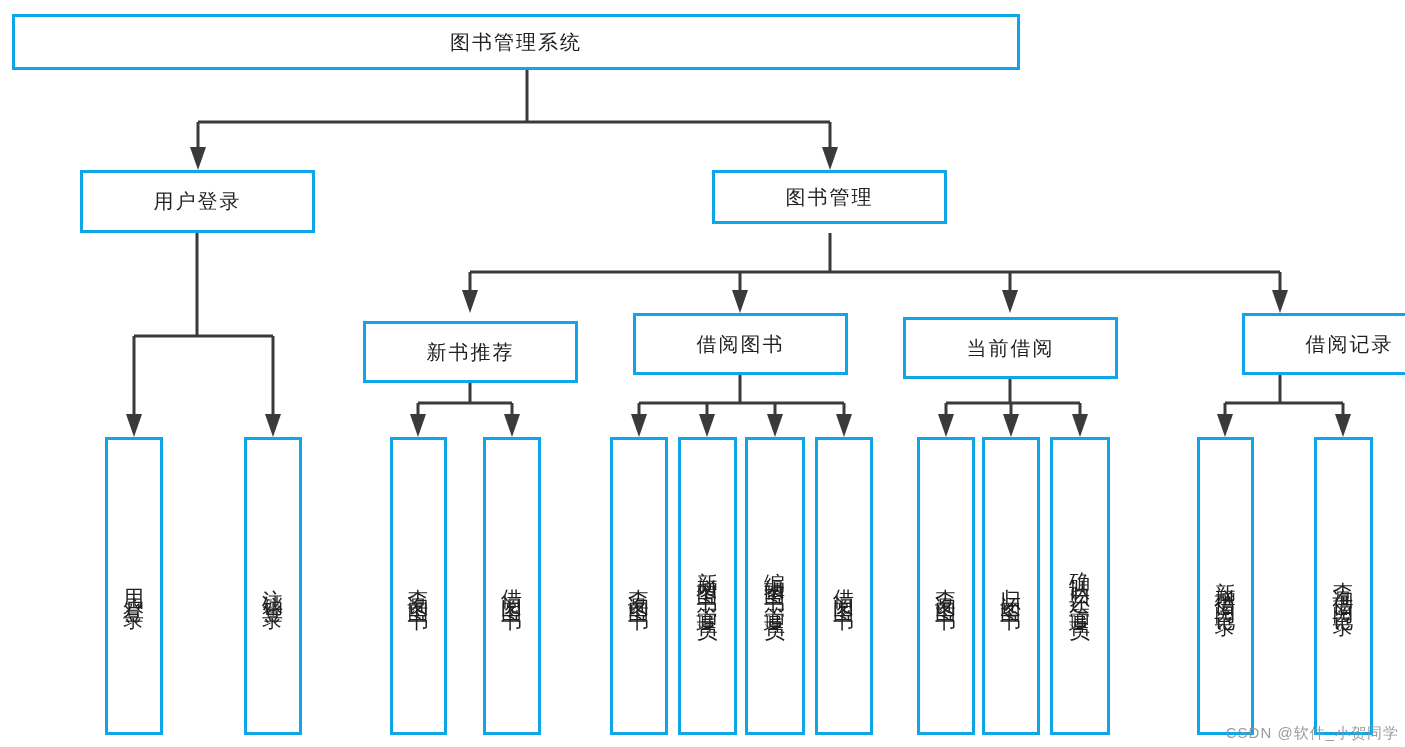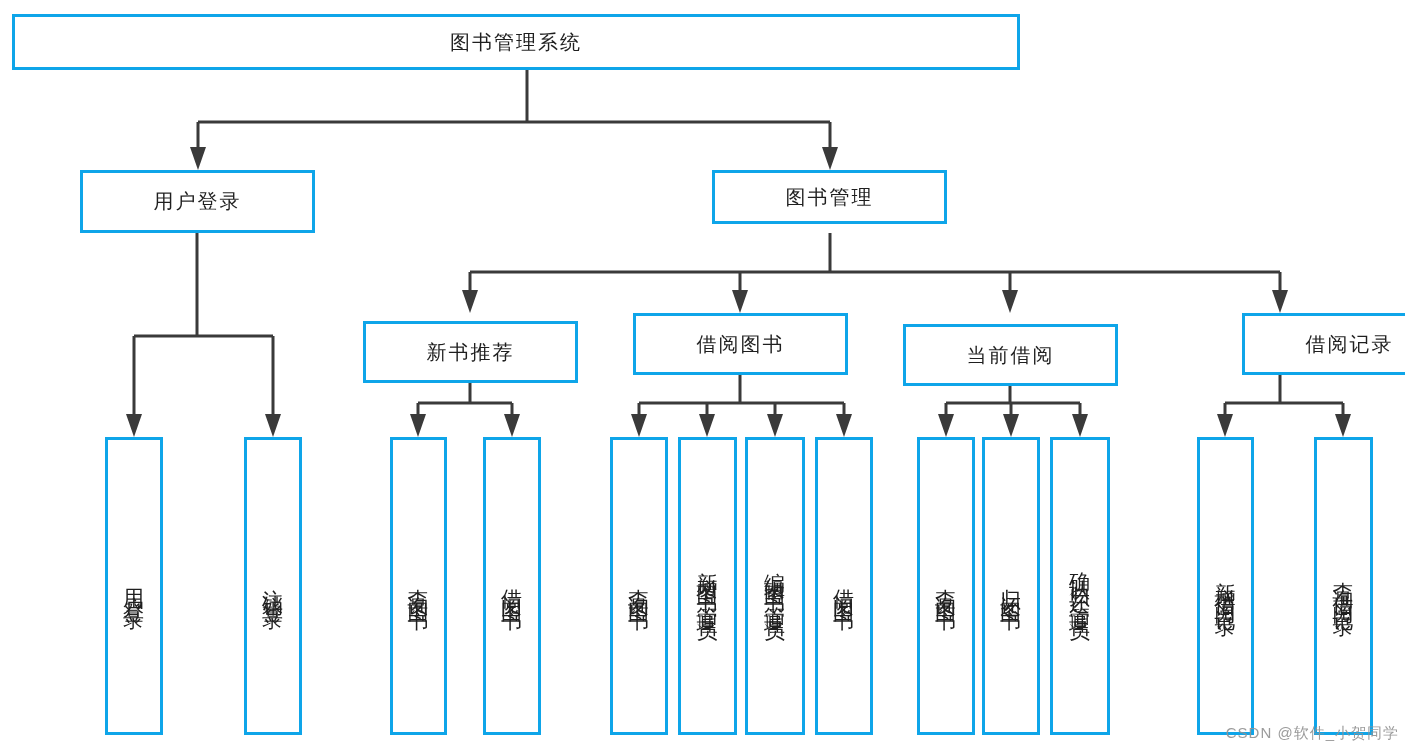--- a/index.html
+++ b/index.html
@@ -39,21 +39,21 @@
     font-size: 21px;
     letter-spacing: 7px;
     line-height: 1;
   }
   
   .n-root            { left: 12px;   top: 14px;  width: 1008px; height: 56px; }
   .n-user-login      { left: 80px;   top: 170px; width: 235px;  height: 63px; }
   .n-book-mgmt       { left: 712px;  top: 170px; width: 235px;  height: 54px; }
   .n-new-book        { left: 363px;  top: 313px; width: 215px;  height: 62px; margin-top: 8px; }
   .n-book-borrow     { left: 633px;  top: 313px; width: 215px;  height: 62px; }
-  .n-cur-borrow      { left: 903px;  top: 324px; width: 215px;  height: 62px; }
+  .n-cur-borrow      { left: 903px;  top: 317px; width: 215px;  height: 62px; }
   .n-borrow-rec      { left: 1242px; top: 313px; width: 215px;  height: 62px; }
   .leaf              { top: 437px; height: 298px; }
   .l-login           { left: 105px;  width: 58px; }
   .l-logout          { left: 244px;  width: 58px; }
   .l-query1          { left: 390px;  width: 57px; }
   .l-borrow1         { left: 483px;  width: 58px; }
   .l-query2          { left: 610px;  width: 58px; }
   .l-add-book        { left: 678px;  width: 59px; }
   .l-edit-book       { left: 745px;  width: 60px; }
   .l-borrow2         { left: 815px;  width: 58px; }

